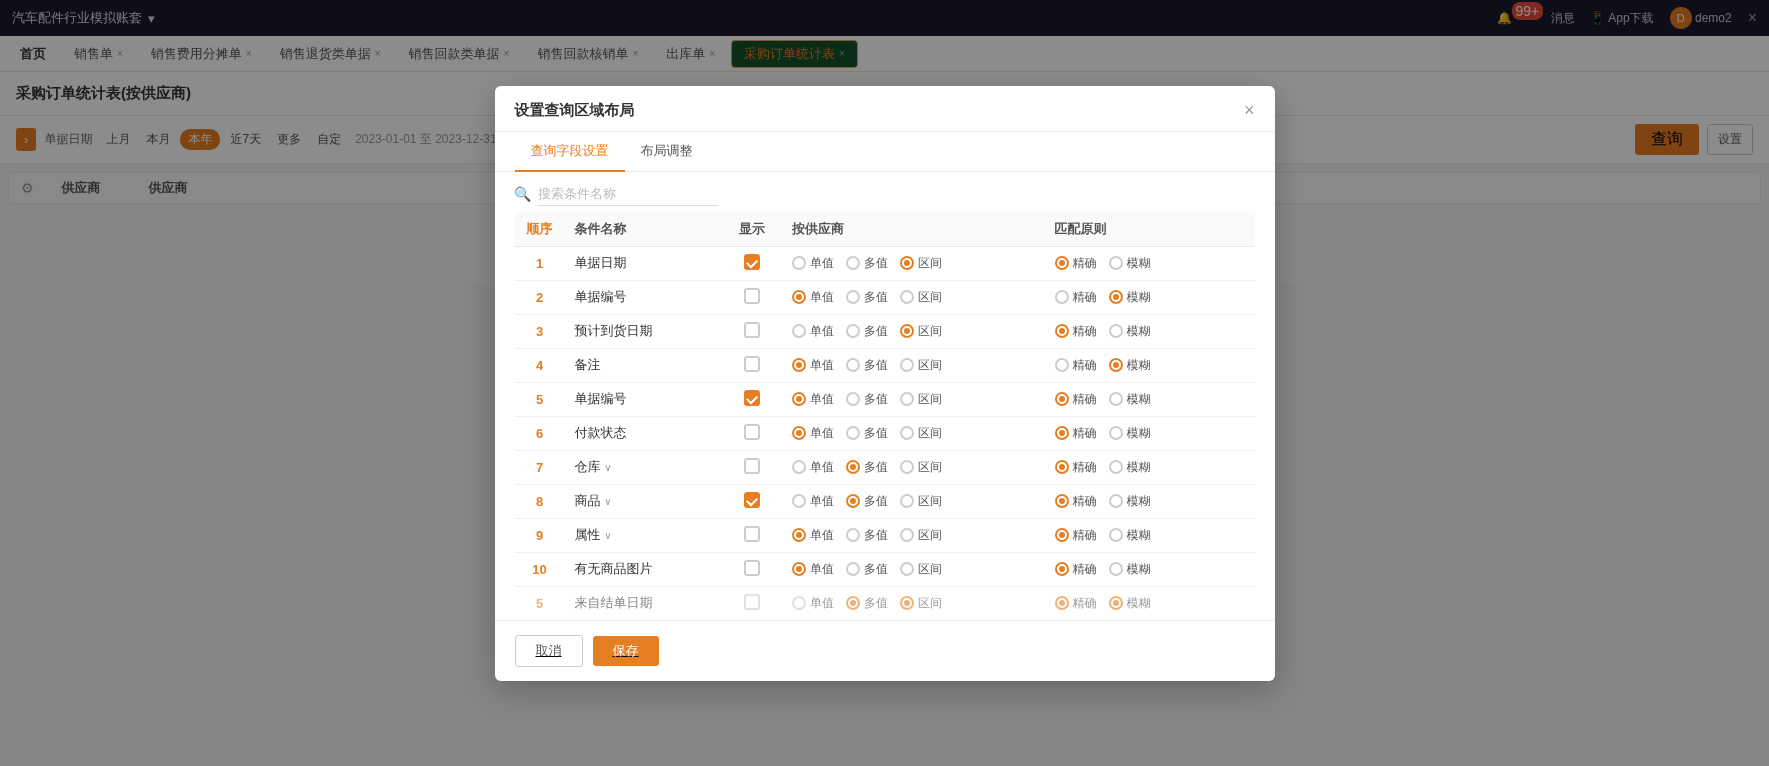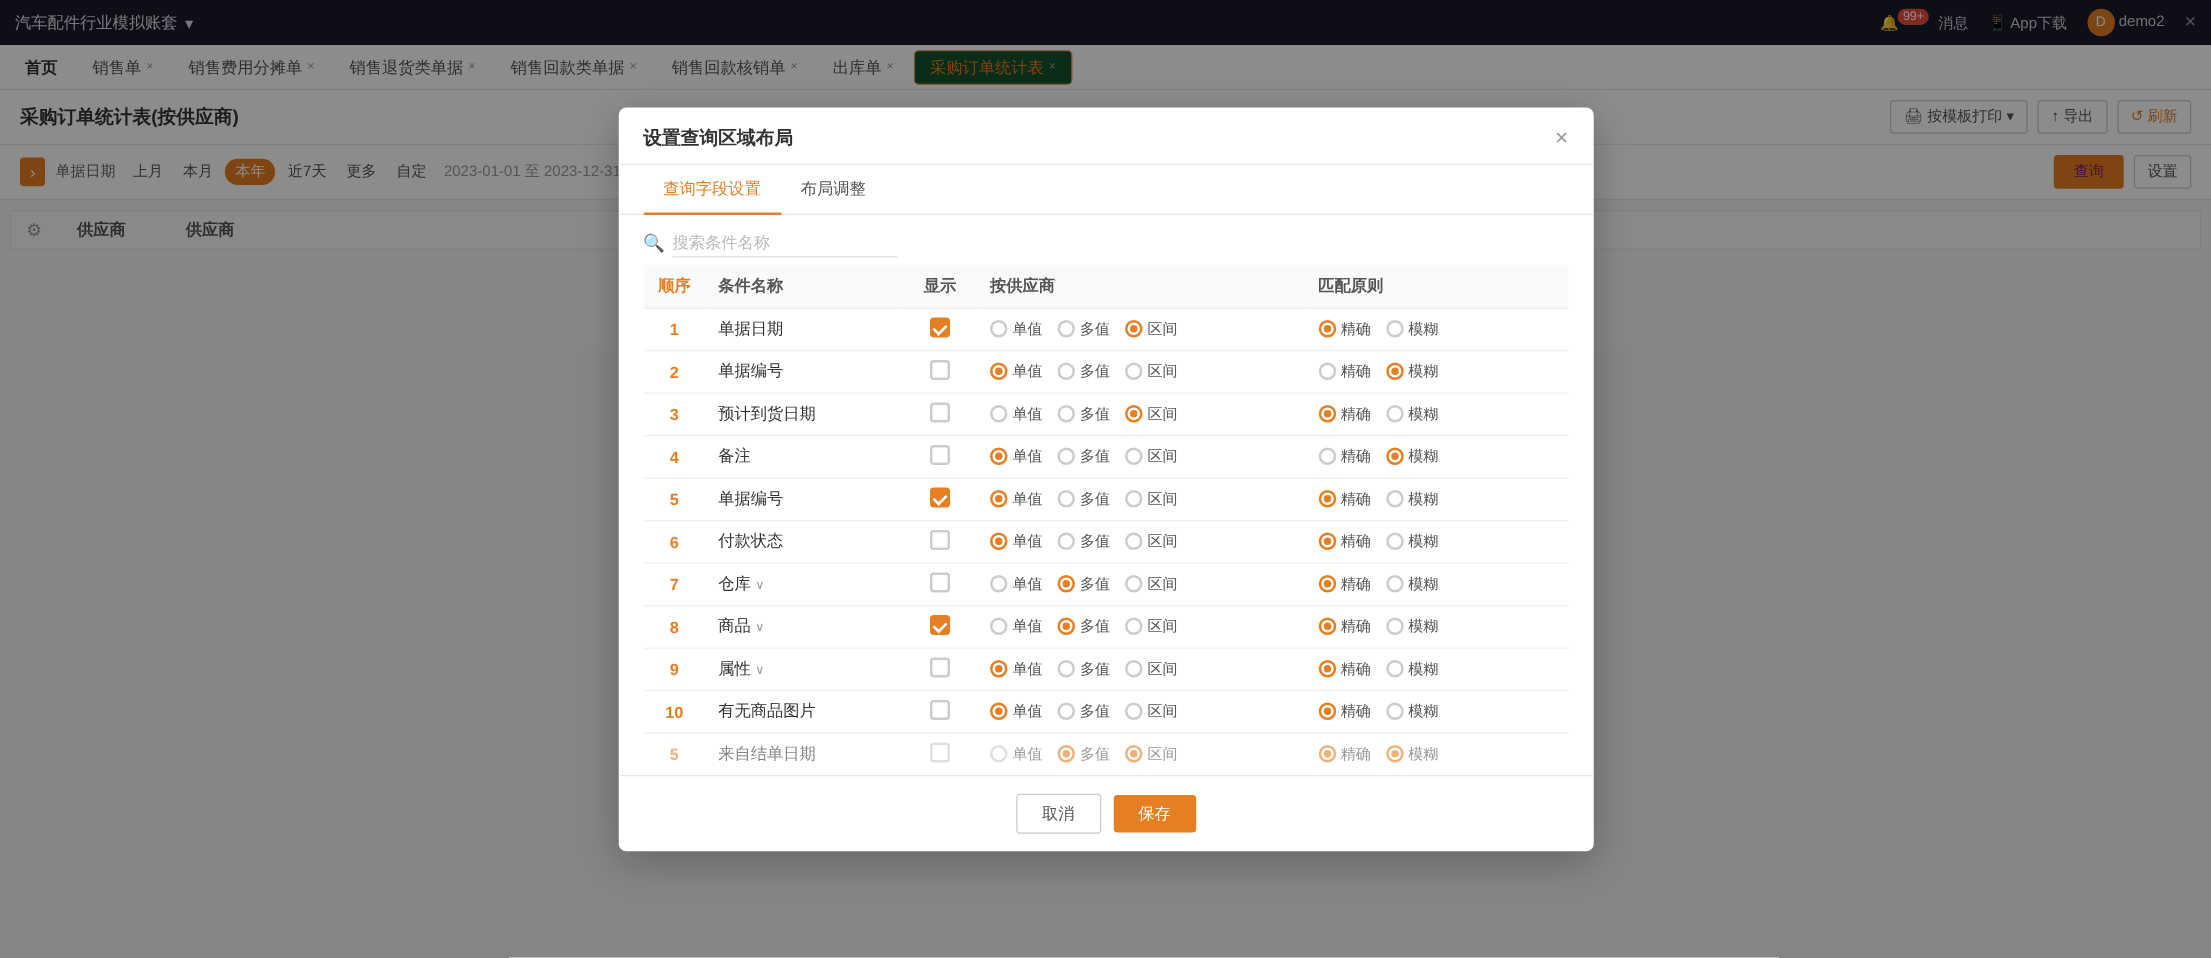--- a/index.html
+++ b/index.html
@@ -10,21 +10,21 @@
       background: #1a1a2e;
       height: 36px;
       display: flex;
       align-items: center;
       justify-content: space-between;
       padding: 0 12px;
       color: #ccc;
     }
     .top-nav-left { font-size: 13px; color: #ddd; display: flex; align-items: center; gap: 6px; }
     .top-nav-right { display: flex; align-items: center; gap: 16px; font-size: 12px; color: #ccc; }
-    .notif-badge { background: #e74c3c; color: #fff; border-radius: 8px; padding: 1px 4px; font-size: 10px; position: relative; top: -6px; left: -4px; }
+    .notif-badge { background: #e74c3c; color: #fff; border-radius: 8px; padding: 1px 4px; font-size: 14px; position: relative; top: -6px; left: -4px; }
     .close-x { color: #999; font-size: 16px; cursor: pointer; }
 
     
     .tab-bar {
       background: #fff;
       height: 36px;
       display: flex;
       align-items: center;
       padding: 0 8px;
       border-bottom: 1px solid #e8e8e8;
@@ -71,21 +71,21 @@
       border-bottom: 1px solid #e8e8e8;
     }
     .collapse-btn { background: #e67e22; color: #fff; border: none; border-radius: 3px; padding: 4px 8px; cursor: pointer; }
     .date-label { font-size: 12px; color: #666; }
     .date-filter-btns { display: flex; gap: 4px; }
     .date-btn { background: none; border: none; cursor: pointer; font-size: 12px; color: #555; padding: 2px 6px; border-radius: 3px; }
     .date-btn.active { background: #e67e22; color: #fff; border-radius: 10px; padding: 2px 8px; }
     .date-range { font-size: 12px; color: #999; }
     .more-btn { font-size: 12px; color: #555; cursor: pointer; }
     .action-btns { margin-left: auto; display: flex; gap: 8px; }
-    .btn-query { background: #e67e22; color: #701a75; border: none; border-radius: 3px; padding: 5px 16px; cursor: pointer; font-size: 12px; }
+    .btn-query { background: #e67e22; color: #000000; border: none; border-radius: 3px; padding: 5px 16px; cursor: pointer; font-size: 16px; }
     .btn-setting { background: none; border: 1px solid #ccc; border-radius: 3px; padding: 4px 10px; cursor: pointer; font-size: 12px; color: #555; }
 
     
     .table-area {
       background: #f5f5f5;
       padding: 8px;
     }
     .table-header-row {
       display: flex;
       align-items: center;
@@ -254,25 +254,26 @@
       border-radius: 50%;
     }
 
     
     .modal-table::-webkit-scrollbar { width: 6px; }
     .modal-table::-webkit-scrollbar-thumb { background: #ddd; border-radius: 3px; }
 
     
     .modal-footer {
       display: flex;
-      justify-content: center;
+      justify-content: flex-start;
       align-items: center;
       padding: 14px 20px;
       border-top: 1px solid #e8e8e8;
       gap: 10px;
+      text-decoration: underline;
     }
     .btn-cancel {
       background: #fff;
       border: 1px solid #ccc;
       border-radius: 3px;
       padding: 6px 20px;
       font-size: 13px;
       cursor: pointer;
       color: #555;
     }
@@ -318,35 +319,20 @@
   <div class="tab-item">销售费用分摊单 <span class="tab-close">×</span></div>
   <div class="tab-item">销售退货类单据 <span class="tab-close">×</span></div>
   <div class="tab-item">销售回款类单据 <span class="tab-close">×</span></div>
   <div class="tab-item">销售回款核销单 <span class="tab-close">×</span></div>
   <div class="tab-item">出库单 <span class="tab-close">×</span></div>
   <div class="tab-item active">采购订单统计表 <span class="tab-close">×</span></div>
 </div>
 
 <div class="page-header">
   <div class="page-title">采购订单统计表(按供应商)</div>
-  <div class="header-actions">
-    <button class="btn-template">
-      <span>🖨</span>
-      <span>按模板打印</span>
-      <span>▾</span>
-    </button>
-    <button class="btn-export">
-      <span>↑</span>
-      <span>导出</span>
-    </button>
-    <button class="btn-refresh">
-      <span>↺</span>
-      <span>刷新</span>
-    </button>
-  </div>
 </div>
 
 <div class="filter-bar">
   <button class="collapse-btn">›</button>
   <span class="date-label">单据日期</span>
   <div class="date-filter-btns">
     <button class="date-btn">上月</button>
     <button class="date-btn">本月</button>
     <button class="date-btn active">本年</button>
     <button class="date-btn">近7天</button>

